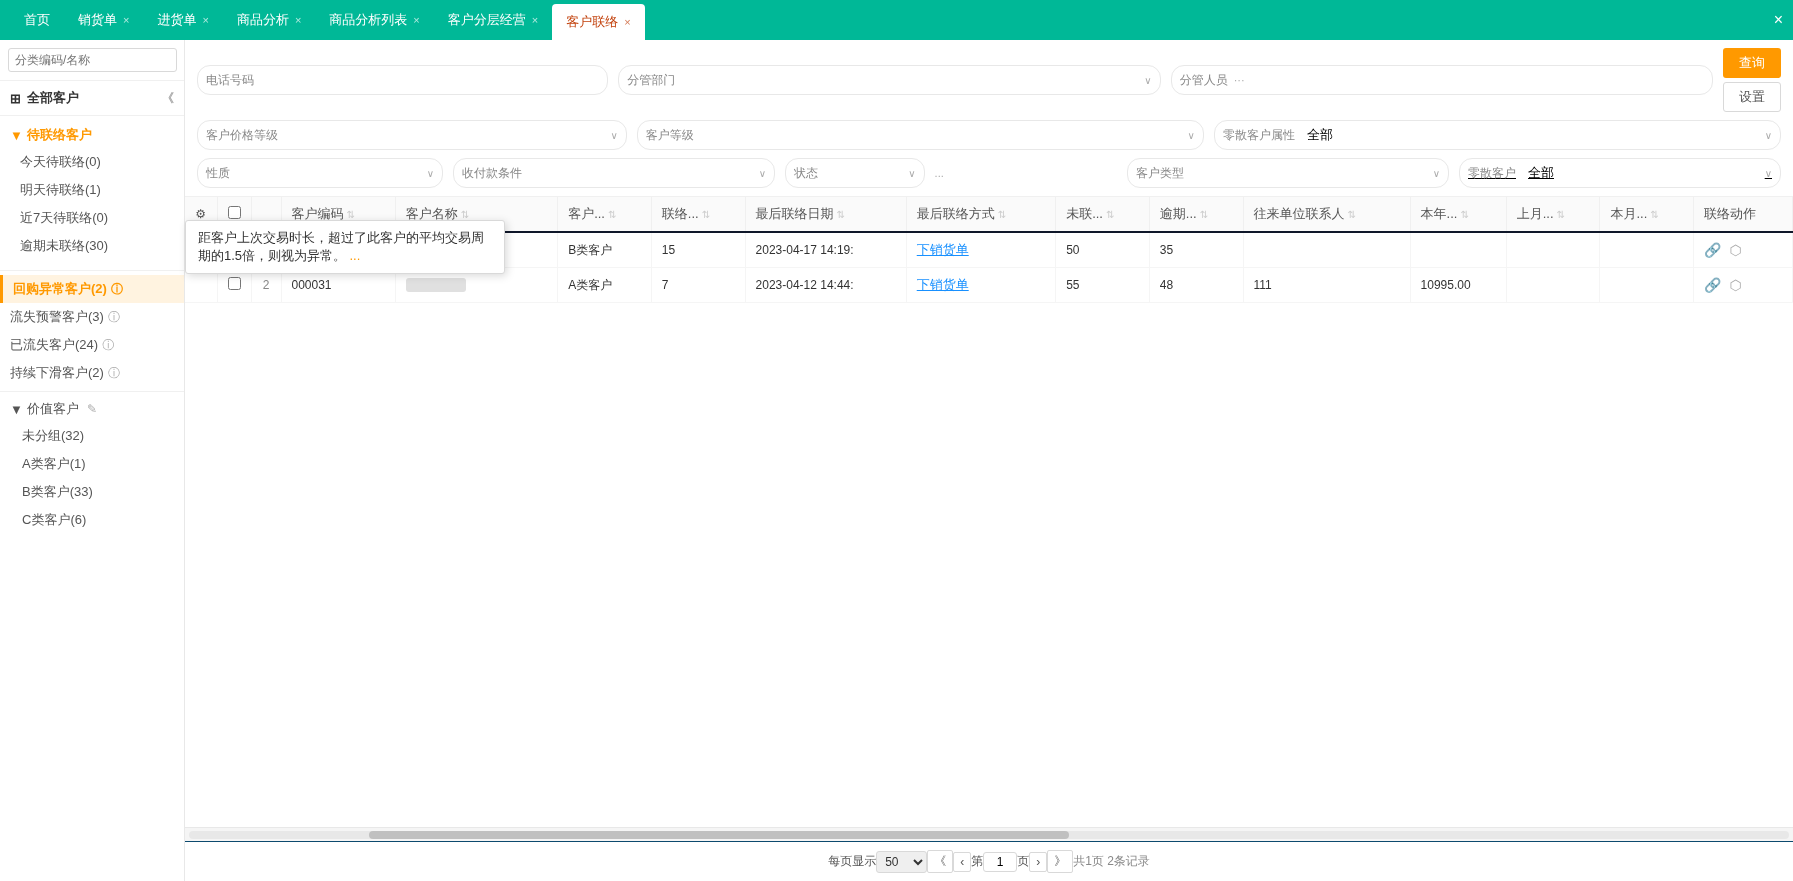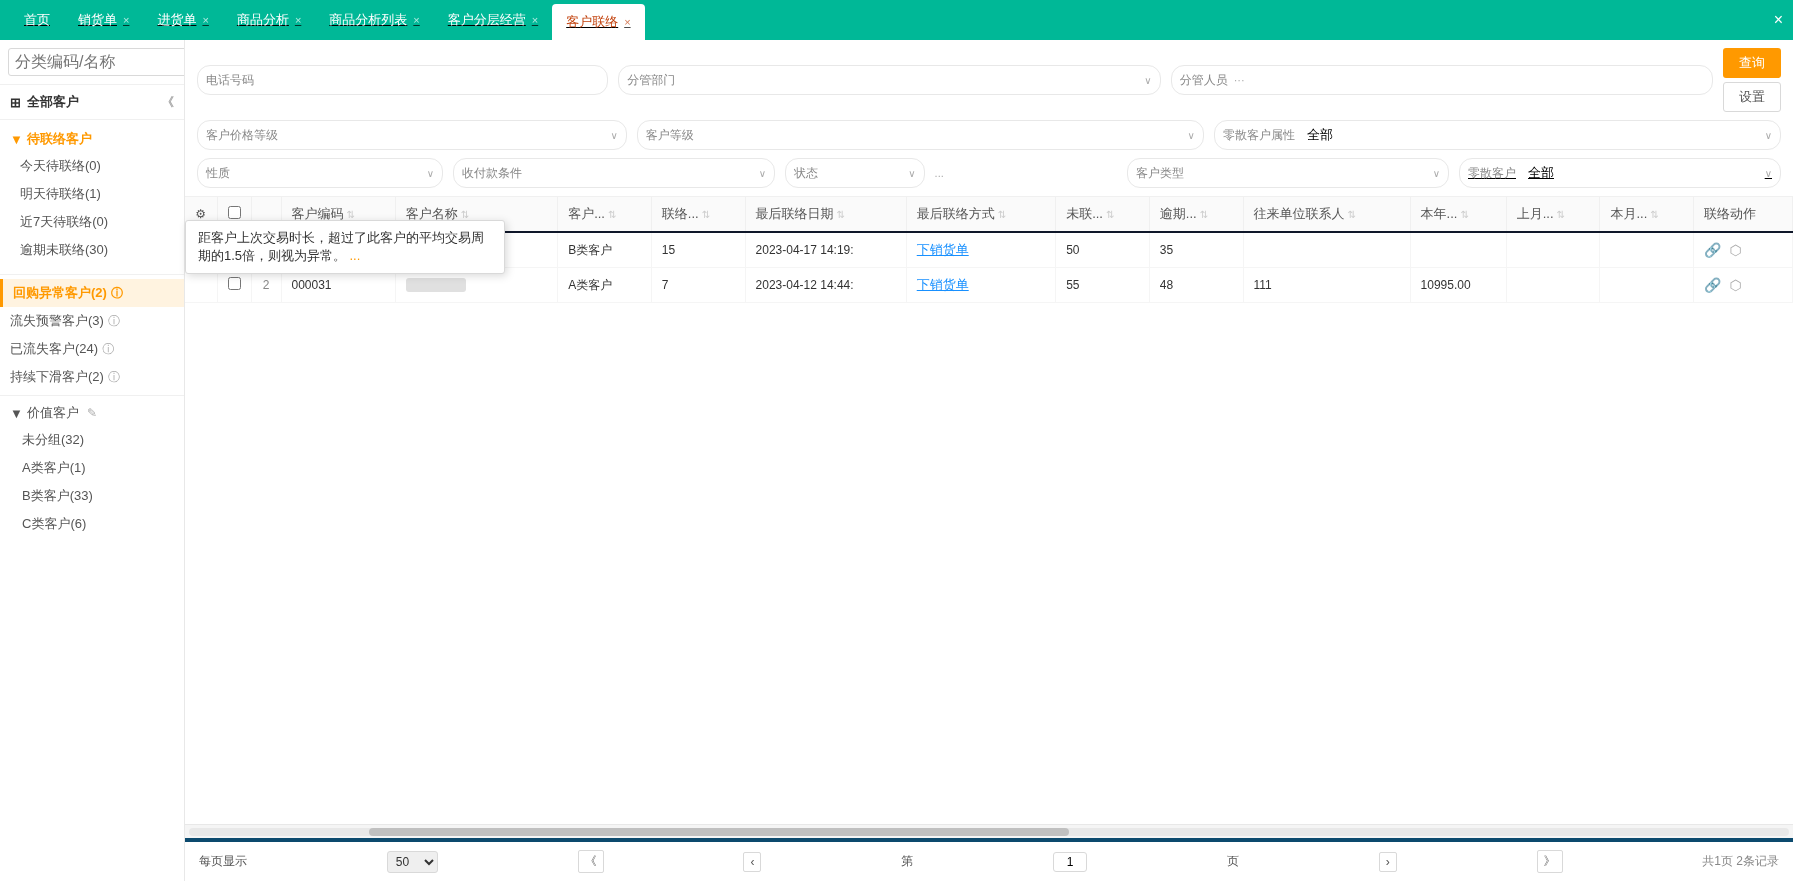--- a/index.html
+++ b/index.html
@@ -2,21 +2,20 @@
 <html><head>
   <meta charset="utf-8">
   <style>
     * { box-sizing: border-box; margin: 0; padding: 0; font-family: 'Microsoft YaHei', Arial, sans-serif; font-size: 13px; }
     body { background: #f0f2f5; overflow: hidden; width: 1793px; height: 881px; }
 
     
     .top-nav {
       display: flex; align-items: flex-start; background: #00b897; height: 40px; padding: 0 10px;
       position: relative;
-      text-decoration: underline;
     }
     .nav-tab {
       color: #fff; padding: 0 14px; height: 40px; display: flex; align-items: center; cursor: pointer;
       font-size: 13px; position: relative; white-space: nowrap;
     }
     .nav-tab.active { background: #fff; color: #c2410c; border-radius: 4px 4px 0 0; margin-top: 4px; height: 36px; }
     .nav-tab .close-x { margin-left: 6px; font-size: 11px; opacity: 0.7; }
     .nav-close-btn {
       position: absolute; right: 10px; top: 50%; transform: translateY(-50%);
       color: #fff; cursor: pointer; font-size: 16px;
@@ -27,21 +26,21 @@
 
     
     .sidebar {
       width: 185px; background: #fff; border-right: 1px solid #e8e8e8;
       display: flex; flex-direction: column; overflow: hidden; flex-shrink: 0;
     }
     .sidebar-search {
       padding: 8px; border-bottom: 1px solid #f0f0f0; display: flex; align-items: center; gap: 6px;
     }
     .sidebar-search input {
-      flex: 1; border: 1px solid #d9d9d9; border-radius: 3px; padding: 4px 6px; font-size: 16px; outline: none;
+      flex: 1; border: 1px solid #d9d9d9; border-radius: 3px; padding: 4px 6px; font-size: 12px; outline: none;
     }
     .sidebar-search .search-icon { color: #aaa; cursor: pointer; }
     .sidebar-title {
       padding: 8px 10px; display: flex; align-items: center; gap: 6px; font-weight: bold; color: #333;
       border-bottom: 1px solid #f0f0f0;
     }
     .sidebar-title .collapse-btn { margin-left: auto; color: #aaa; cursor: pointer; font-size: 12px; }
     .sidebar-section { padding: 6px 0; }
     .sidebar-group-label {
       padding: 4px 10px; color: #f90; font-weight: bold; font-size: 12px; display: flex; align-items: center; gap: 4px;
@@ -136,22 +135,22 @@
       height: 14px; background: #f5f5f5; display: flex; align-items: center; padding: 0 4px;
       border-top: 1px solid #e8e8e8; flex-shrink: 0;
     }
     .h-scrollbar-track { flex: 1; background: #e8e8e8; border-radius: 4px; height: 8px; position: relative; }
     .h-scrollbar-thumb {
       position: absolute; left: 180px; width: 700px; height: 8px; background: #c0c0c0; border-radius: 4px;
     }
 
     
     .pagination {
-      display: flex; align-items: center; justify-content: space-between; padding: 8px 14px;
-      background: #fff; border-top: 4px solid #0c4a6e; gap: 0; flex-shrink: 0;
+      display: flex; align-items: center; justify-content: center; padding: 8px 14px;
+      background: #fff; border-top: 1px solid #0c4a6e; gap: 0; flex-shrink: 0;
     }
     .pagination-label { color: #555; font-size: 12px; }
     .pagination-select {
       border: 1px solid #d9d9d9; border-radius: 3px; padding: 2px 4px; font-size: 12px; color: #333;
     }
     .page-btn {
       border: 1px solid #d9d9d9; background: #fff; padding: 2px 6px; cursor: pointer;
       border-radius: 2px; font-size: 12px; color: #555;
     }
     .page-input {

